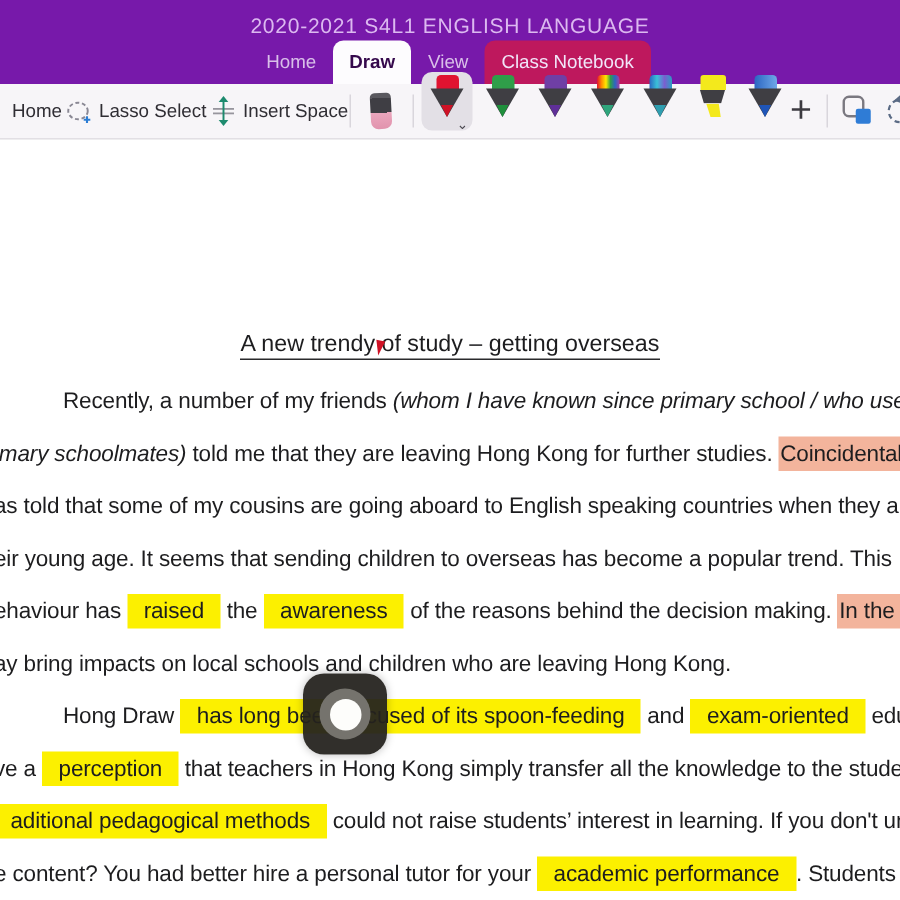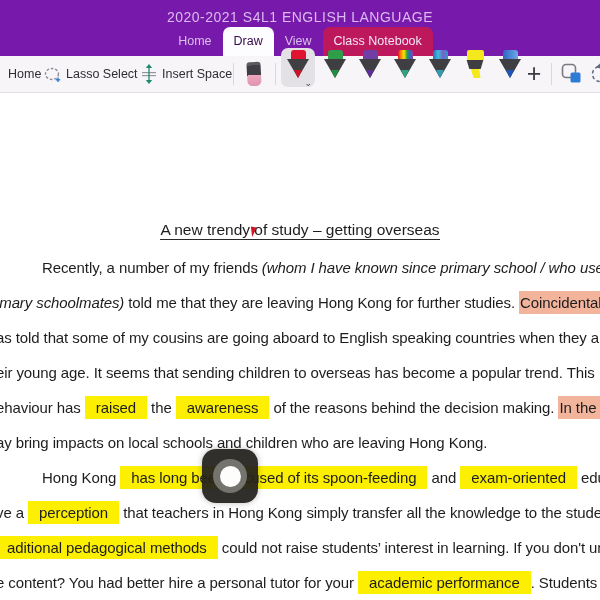--- a/index.html
+++ b/index.html
@@ -16,21 +16,21 @@
     text-align:center; color:#dcb9f0; font-size:14px; letter-spacing:.5px;
   }
   .tabs {
     position:absolute; bottom:0; left:0; width:100%;
     display:flex; justify-content:center; align-items:flex-end;
   }
   .tab {
     color:#d9bfe9; font-size:12.5px; padding:7px 11px 8px; border-radius:7px 7px 0 0;
     white-space:nowrap; cursor:default;
   }
-  .tab.active { background:#fdfcfe; color:#35094c; font-weight:normal; }
+  .tab.active { background:#fdfcfe; color:#35094c; font-weight:bold; }
   .tab.dark   { background:#be185d; color:#f1e6f9; }
   
   .toolbar {
     position:relative; height:36px; background:#f7f5f8;
     border-bottom:1px solid #e2dfe4; z-index:5;
   }
   .tb-label { position:absolute; top:50%; transform:translateY(-50%); font-size:12.5px; color:#2f2d33; white-space:nowrap; }
   .tb-sep { position:absolute; top:7px; width:1px; height:22px; background:#d9d6dc; }
   .tb-icon { position:absolute; }
   .eraser {
@@ -187,21 +187,21 @@
 <div class="document">
   <div class="page-title"><span>A new trendy of study – getting overseas</span></div>
   <div class="ink-mark"></div>
   <div id="lines">
       <div class="line" style="top: 164px; left: 42px;"><span>Recently, a number of my friends </span><span class="it">(whom I have known since primary school / who used to be</span></div>
       <div class="line" style="top: 199px; left: -4px;"><span class="it">imary schoolmates)</span><span> told me that they are leaving Hong Kong for further studies. </span><span class="h-salmon">Coincidentally,</span></div>
       <div class="line" style="top: 234px; left: -4px;"><span>as told that some of my cousins are going aboard to English speaking countries when they are st</span></div>
       <div class="line" style="top: 269px; left: -4px;"><span>eir young age. It seems that sending children to overseas has become a popular trend. This</span></div>
       <div class="line" style="top: 304px; left: -4px;"><span>ehaviour has </span><span class="h-yellow">raised</span><span> the </span><span class="h-yellow">awareness</span><span> of the reasons behind the decision making. </span><span class="h-salmon">In the meantime,</span></div>
       <div class="line" style="top: 339px; left: -4px;"><span>ay bring impacts on local schools and children who are leaving Hong Kong.</span></div>
-      <div class="line" style="top: 374px; left: 42px;"><span>Hong Kong </span><span class="h-yellow">has long been accused of its spoon-feeding</span><span> and </span><span class="h-yellow">exam-oriented</span><span> education. Parent</span></div>
+      <div class="line" style="top: 374px; left: 42px;"><span>Hong Draw </span><span class="h-yellow">has long been accused of its spoon-feeding</span><span> and </span><span class="h-yellow">exam-oriented</span><span> education. Parent</span></div>
       <div class="line" style="top: 409px; left: -4px;"><span>ve a </span><span class="h-yellow">perception</span><span> that teachers in Hong Kong simply transfer all the knowledge to the students. T</span></div>
       <div class="line" style="top: 444px; left: -4px;"><span class="h-yellow">aditional pedagogical methods</span><span> could not raise students’ interest in learning. If you don't underst</span></div>
       <div class="line" style="top: 479px; left: -4px;"><span>e content? You had better hire a personal tutor for your </span><span class="h-yellow">academic performance</span><span>. Students in Ho</span></div>
     </div>
 
   <div class="touch-cursor">
     <div class="ring">
       <div class="dot"></div>
     </div>
   </div>

